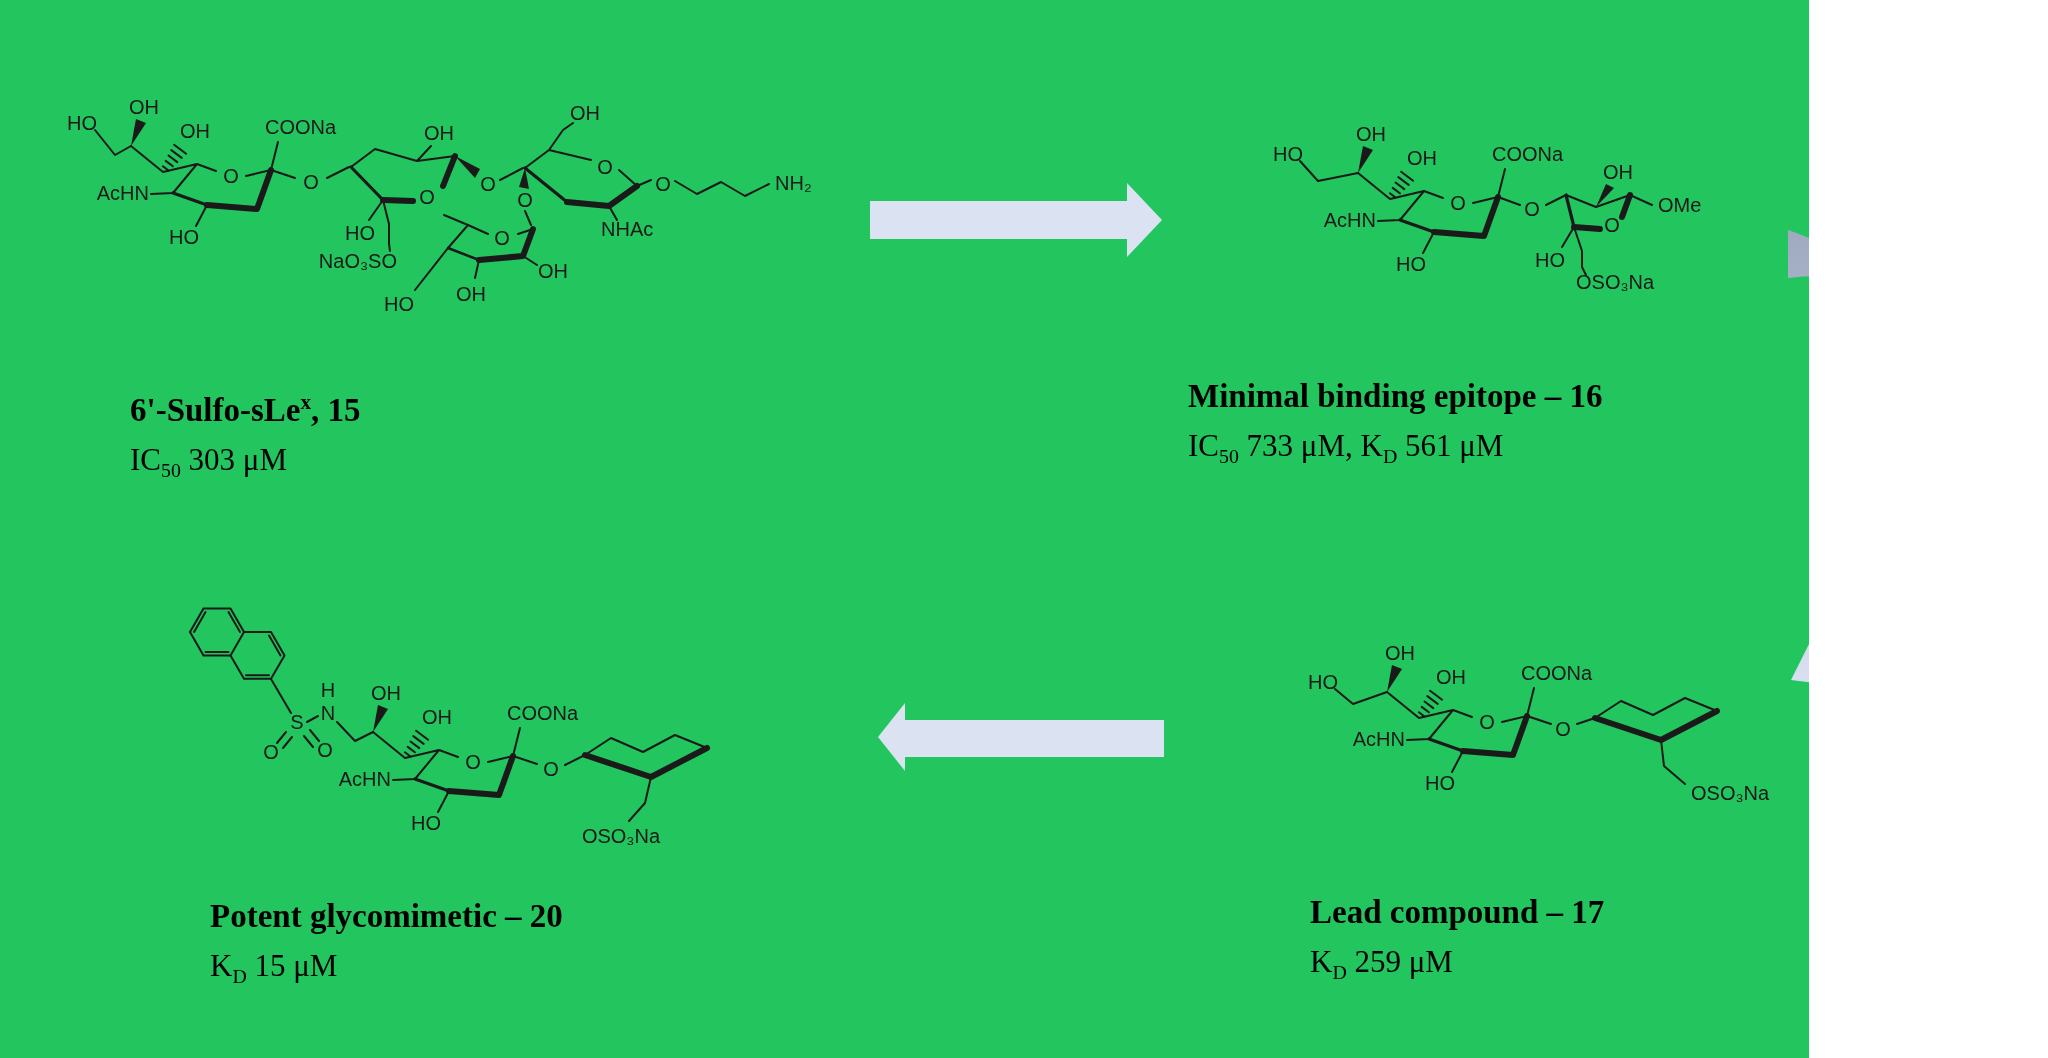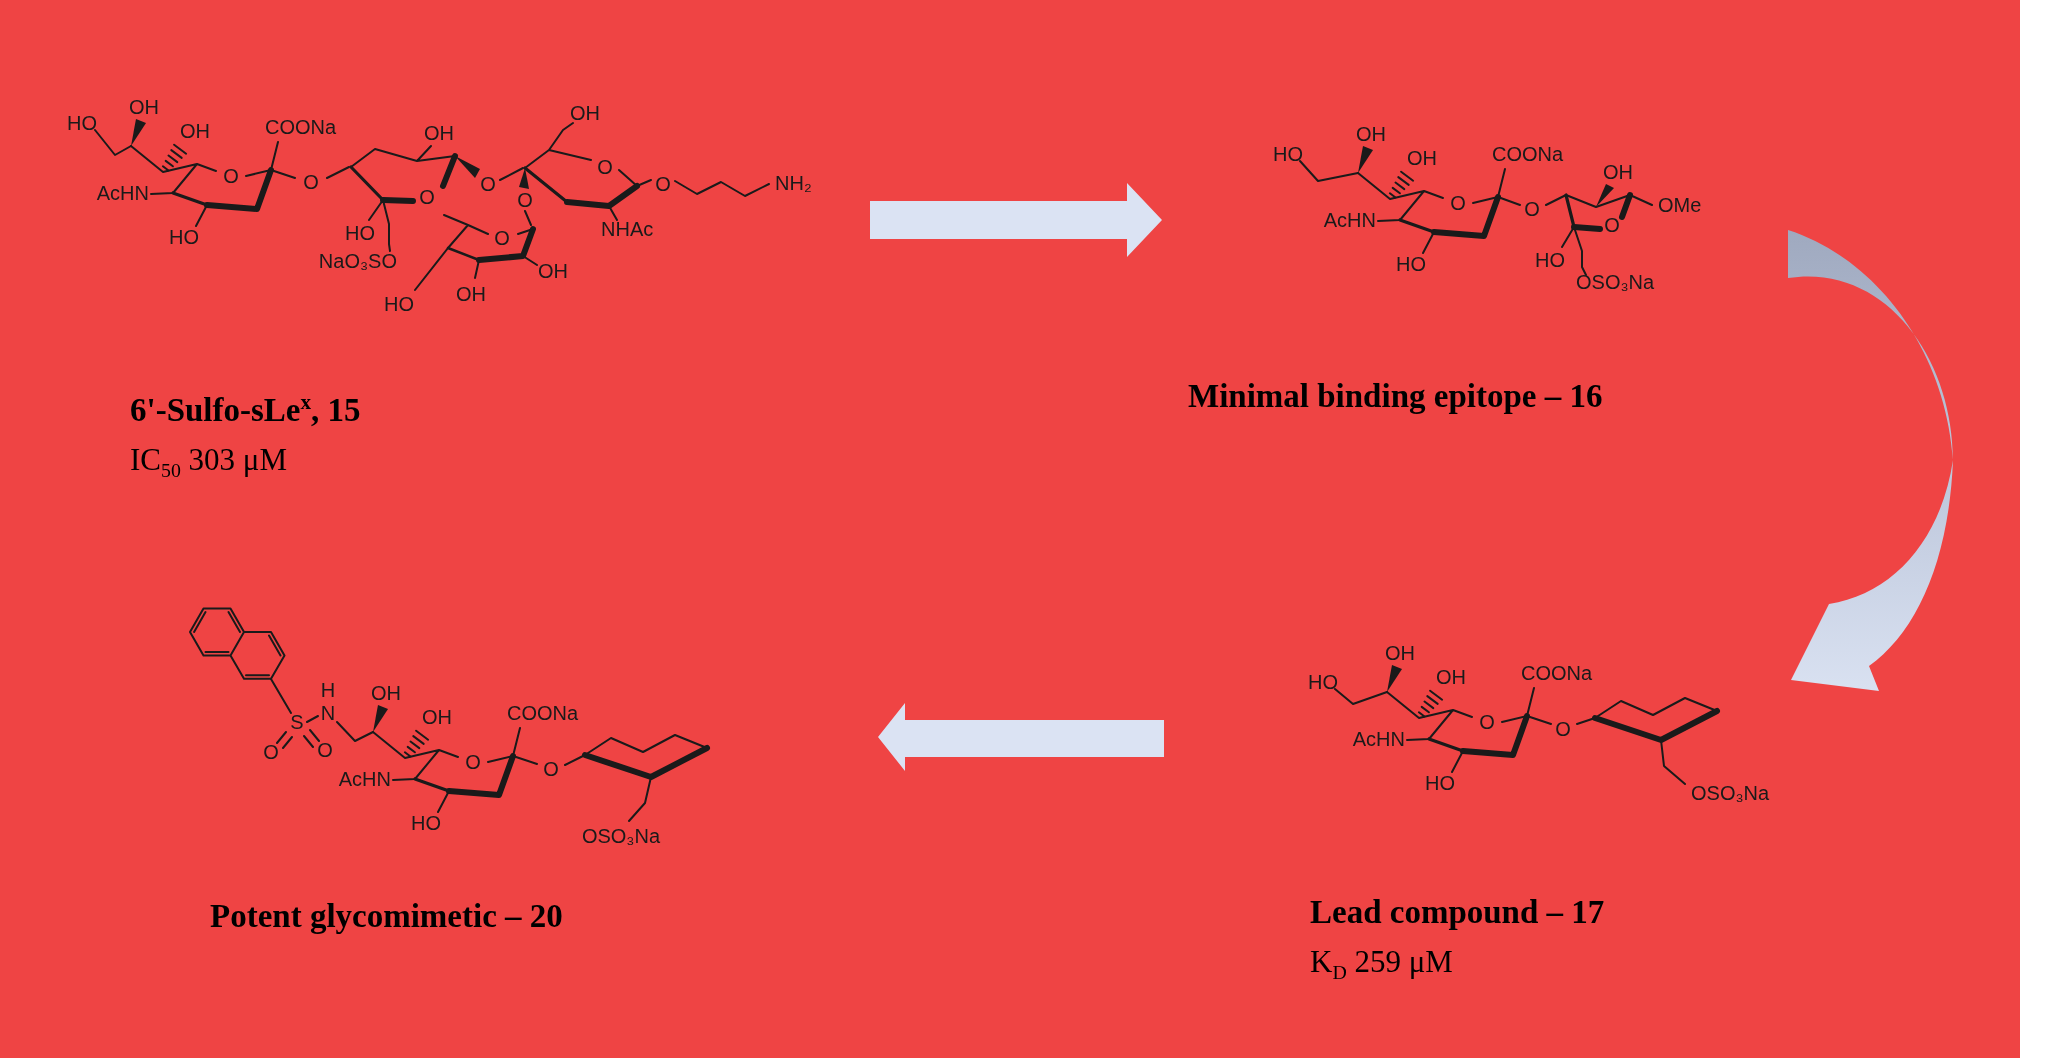--- a/index.html
+++ b/index.html
@@ -1,16 +1,16 @@
 <!DOCTYPE html>
 <html><head>
 <meta charset="utf-8">
 <style>
   html,body{margin:0;padding:0;background:#ffffff;}
-  #canvas{position:relative;width:2020px;height:1058px;background:#ef4444;overflow:hidden;
+  #canvas{position:relative;width:1809px;height:1058px;background:#22c55e;overflow:hidden;
           font-family:"Liberation Sans","DejaVu Sans",sans-serif;}
   .abs{position:absolute;}
   svg text{font-family:"Liberation Sans","DejaVu Sans",sans-serif;font-size:20px;fill:#1a1a1a;}
   .b{stroke:#1a1a1a;stroke-width:2;fill:none;stroke-linecap:round;stroke-linejoin:round;}
   .b25{stroke:#1a1a1a;stroke-width:2.5;fill:none;stroke-linecap:round;}
   .b3{stroke:#1a1a1a;stroke-width:3.2;fill:none;stroke-linecap:round;}
   .b5{stroke:#1a1a1a;stroke-width:6;fill:none;stroke-linecap:round;stroke-linejoin:round;}
   .w{fill:#1a1a1a;stroke:none;}
   .cap{position:absolute;text-align:left;color:#000;
        font-family:"Liberation Serif","DejaVu Serif",serif;}
@@ -160,24 +160,26 @@
     <polygon points="286,17 27,17 27,0 0,34 27,68 27,54 286,54" fill="#dbe3f3"></polygon>
   </svg>
 
   <div class="cap" style="left:130px;top:382px;width:600px">
     <div class="cap-title">6'-Sulfo-sLe<sup>x</sup>, 15</div>
     <div class="cap-aff">IC<sub>50</sub> 303 μM</div>
   </div>
 
   <div class="cap" style="left:1188px;top:376px;width:600px">
     <div class="cap-title">Minimal binding epitope – 16</div>
+    <div class="cap-aff">IC<sub>50</sub> 733 μM, K<sub>D</sub> 561 μM</div>
   </div>
 
   <div class="cap" style="left:1310px;top:892px;width:520px">
     <div class="cap-title">Lead compound – 17</div>
     <div class="cap-aff">K<sub>D</sub> 259 μM</div>
   </div>
 
   <div class="cap" style="left:210px;top:896px;width:520px">
     <div class="cap-title">Potent glycomimetic – 20</div>
+    <div class="cap-aff">K<sub>D</sub> 15 μM</div>
   </div>
 
 </div>
 
 </body></html>

